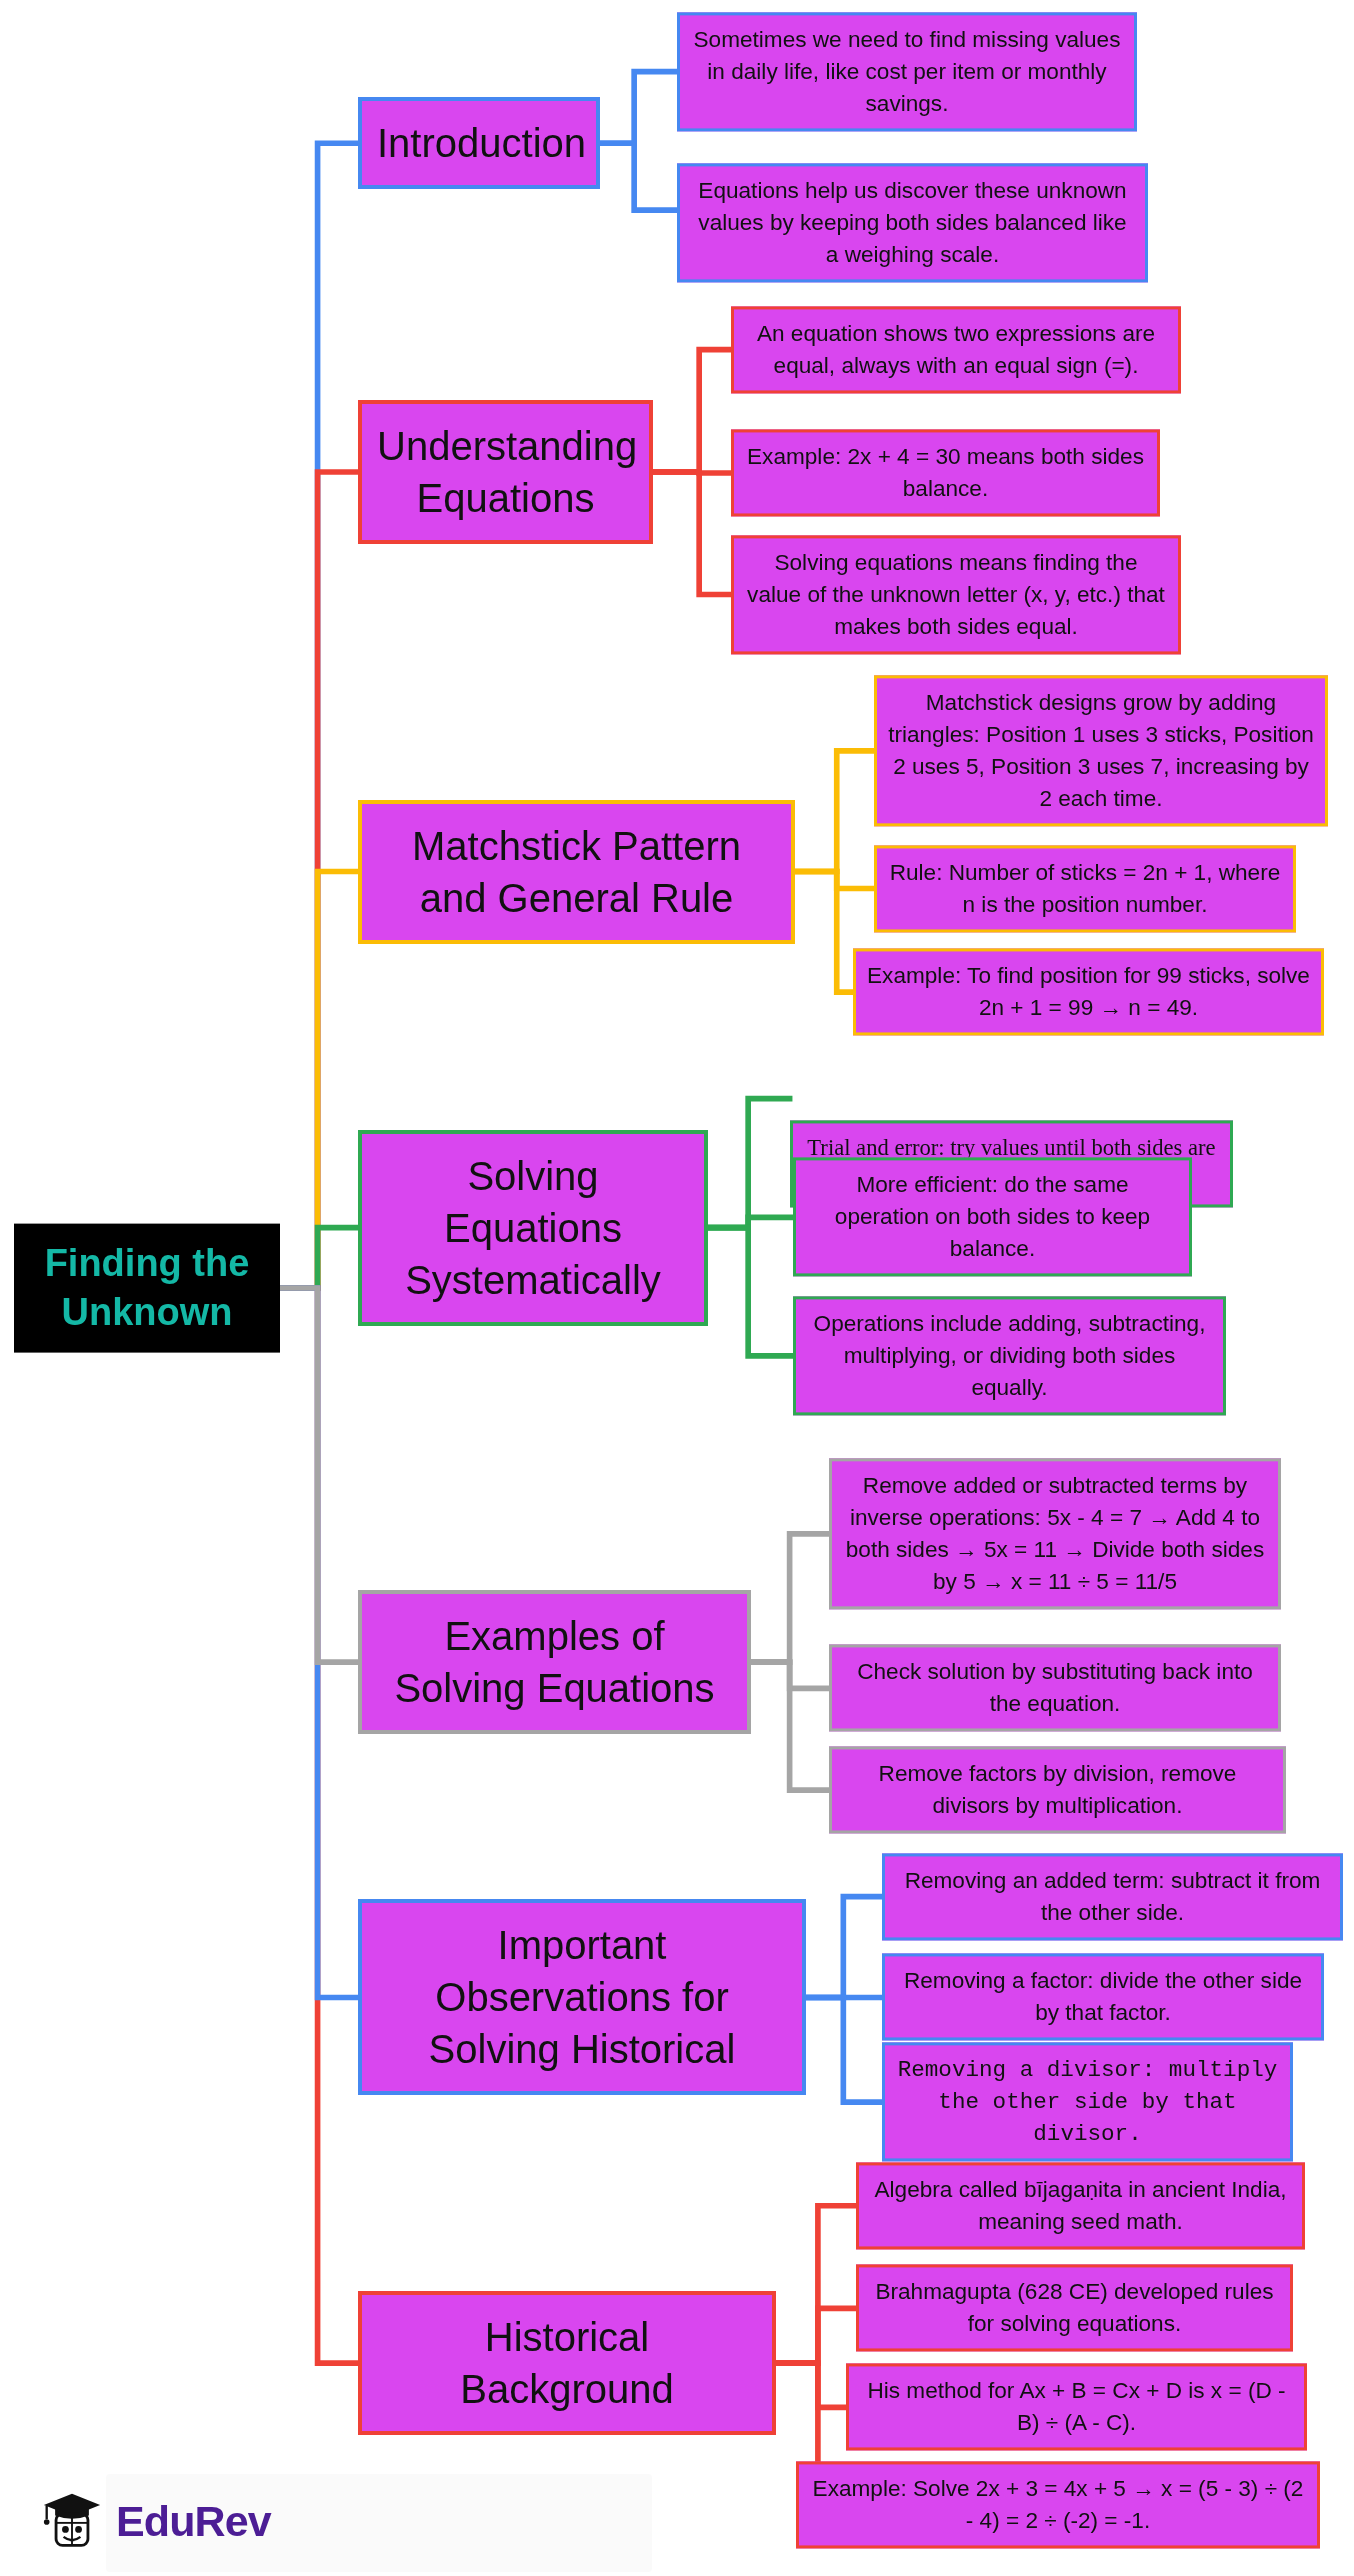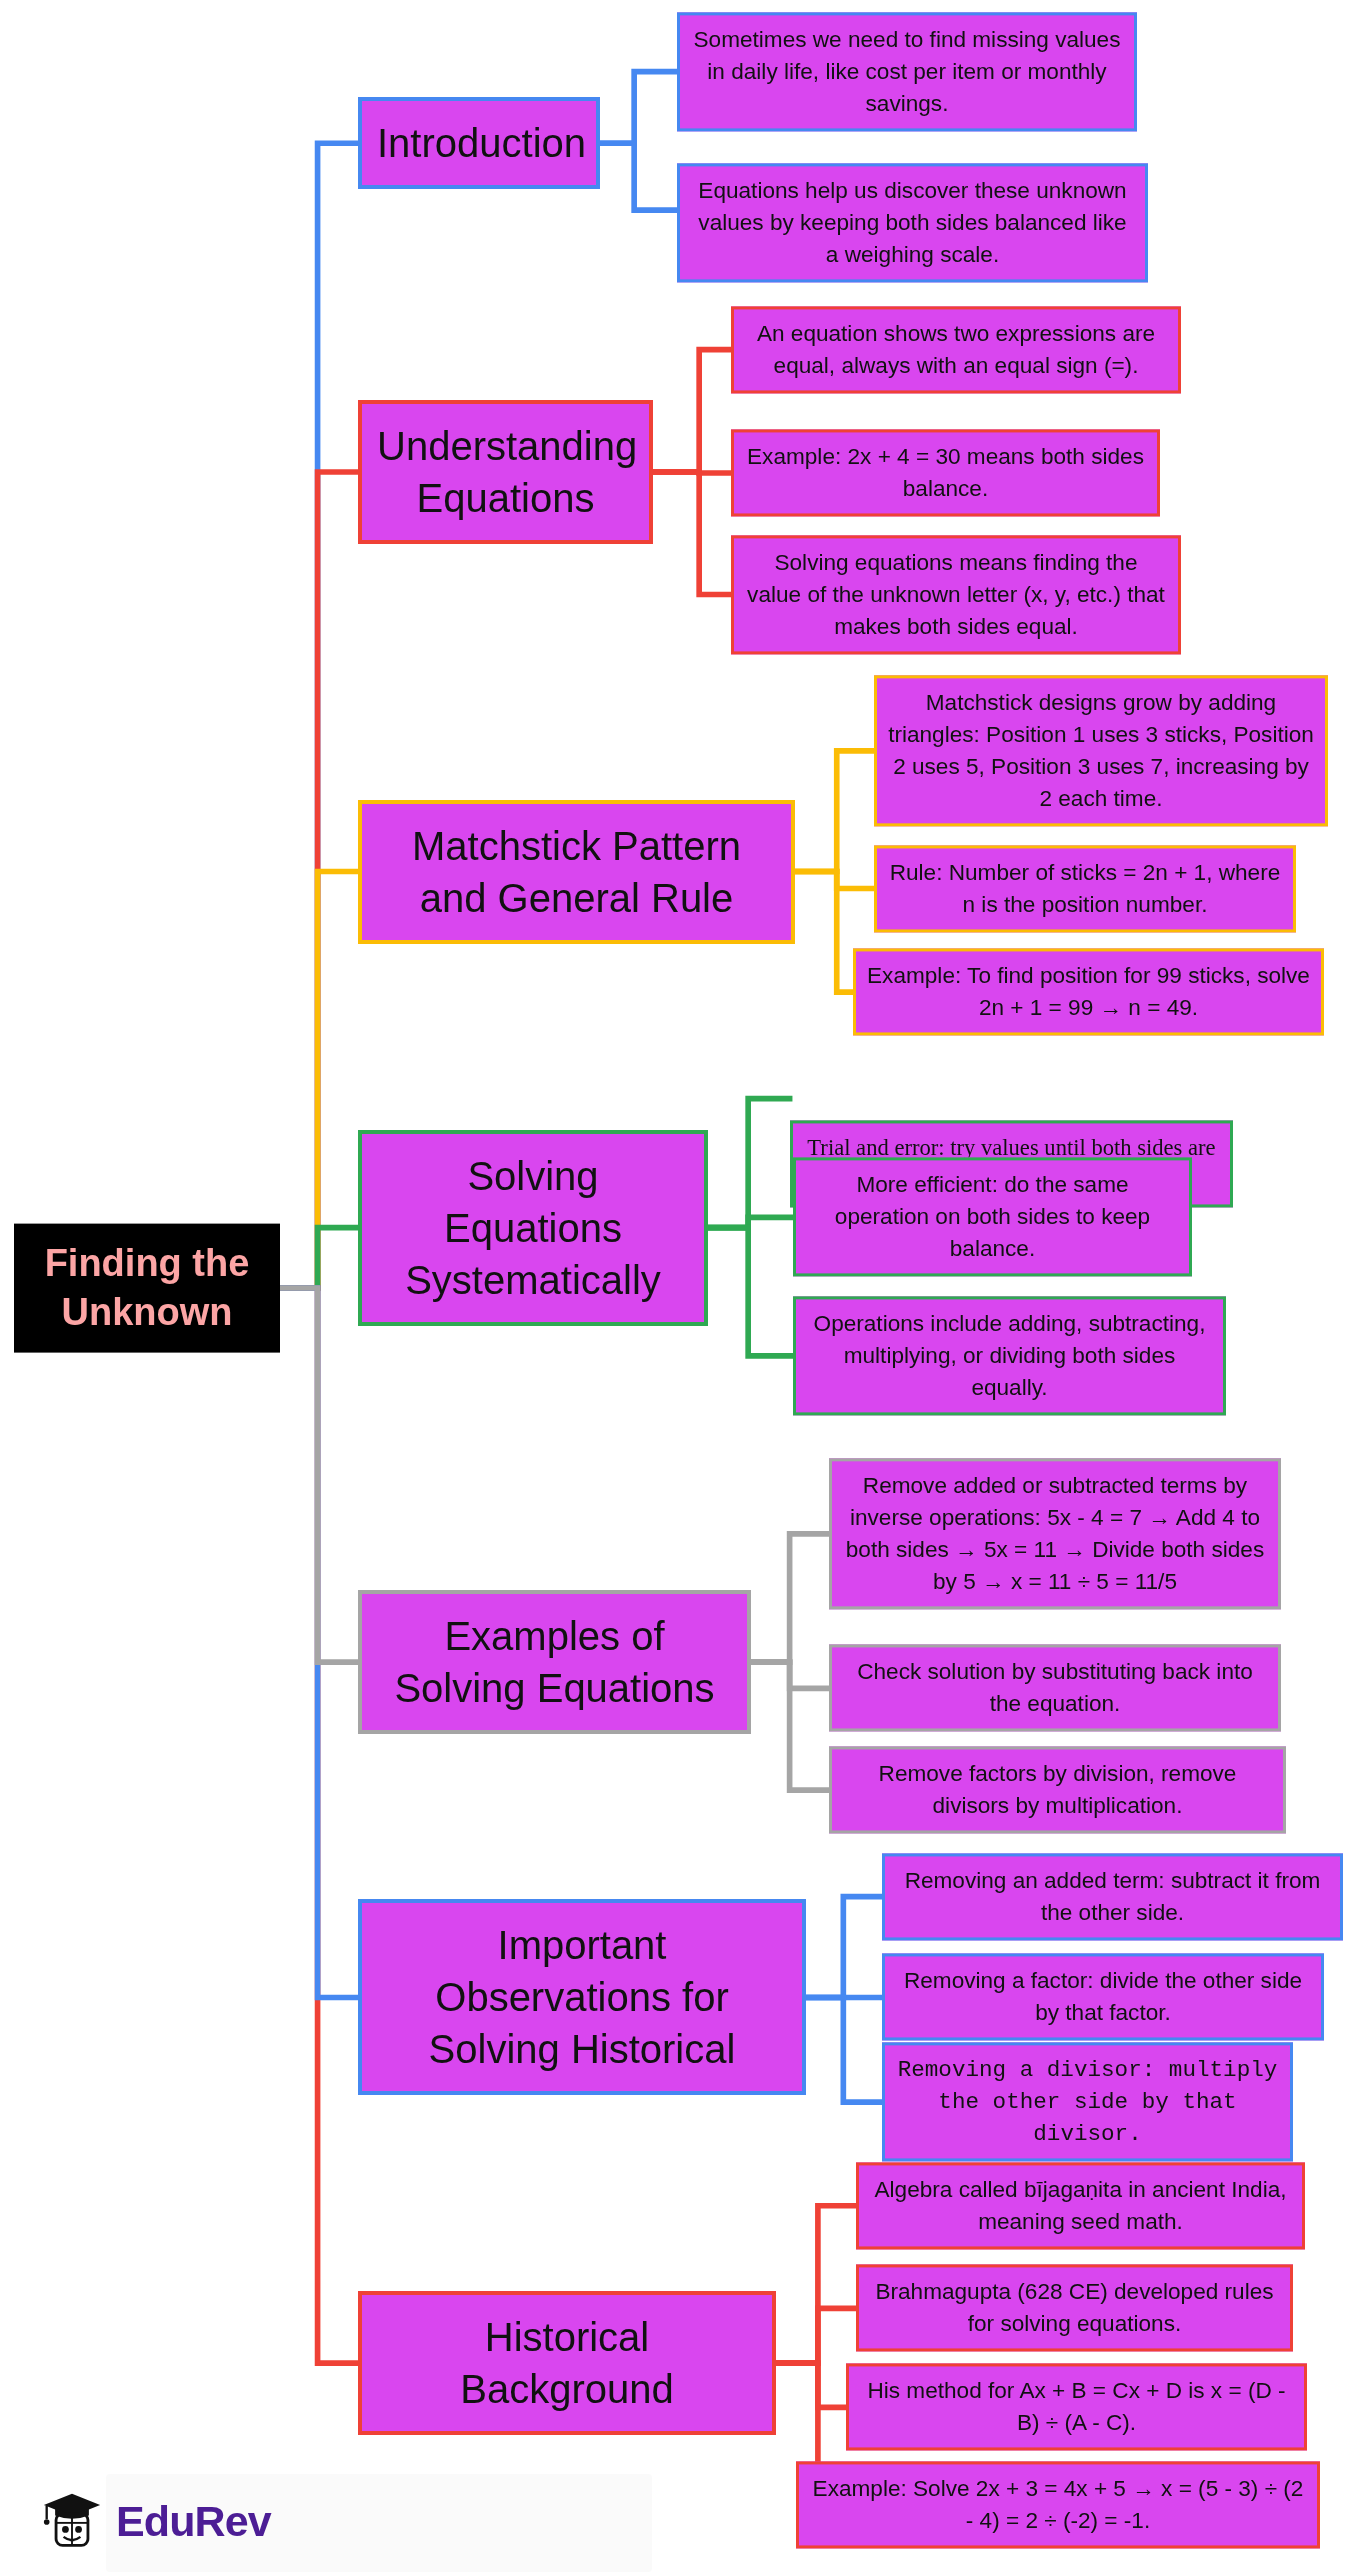--- a/index.html
+++ b/index.html
@@ -117,21 +117,21 @@
     <path d="M797 1764 H838 V1900 H880" style="stroke: rgb(165, 165, 165);"></path>
     <path d="M855 2120 H895 V2013 H936" style="stroke: rgb(70, 136, 241);"></path>
     <path d="M855 2120 H895 V2120 H936" style="stroke: rgb(70, 136, 241);"></path>
     <path d="M855 2120 H895 V2231 H936" style="stroke: rgb(70, 136, 241);"></path>
     <path d="M824 2508 H868 V2341 H908" style="stroke: rgb(239, 65, 54);"></path>
     <path d="M824 2508 H868 V2450 H908" style="stroke: rgb(239, 65, 54);"></path>
     <path d="M824 2508 H868 V2555 H898" style="stroke: rgb(239, 65, 54);"></path>
     <path d="M824 2508 H868 V2659 H898" style="stroke: rgb(239, 65, 54);"></path>
   </svg>
 
-  <div id="root" class="node root" style="background-color: rgb(0, 0, 0); color: #fca5a5;">Finding the Unknown</div>
+  <div id="root" class="node root" style="background-color: rgb(0, 0, 0); color: #14b8a6;">Finding the Unknown</div>
 
   <div id="t0" class="node topic" style="border-color: rgb(70, 136, 241);">Introduction</div>
   <div id="t1" class="node topic" style="border-color: rgb(239, 65, 54);">Understanding Equations</div>
   <div id="t2" class="node topic" style="border-color: rgb(251, 188, 5);">Matchstick Pattern and General Rule</div>
   <div id="t3" class="node topic" style="border-color: rgb(47, 169, 82);">Solving Equations Systematically</div>
   <div id="t4" class="node topic" style="border-color: rgb(165, 165, 165);">Examples of Solving Equations</div>
   <div id="t5" class="node topic" style="border-color: rgb(70, 136, 241);">Important Observations for Solving Historical</div>
   <div id="t6" class="node topic" style="border-color: rgb(239, 65, 54);">Historical Background</div>
 
   <div id="l00" class="node leaf" style="border-color: rgb(70, 136, 241);">Sometimes we need to find missing values in daily life, like cost per item or monthly savings.</div>

